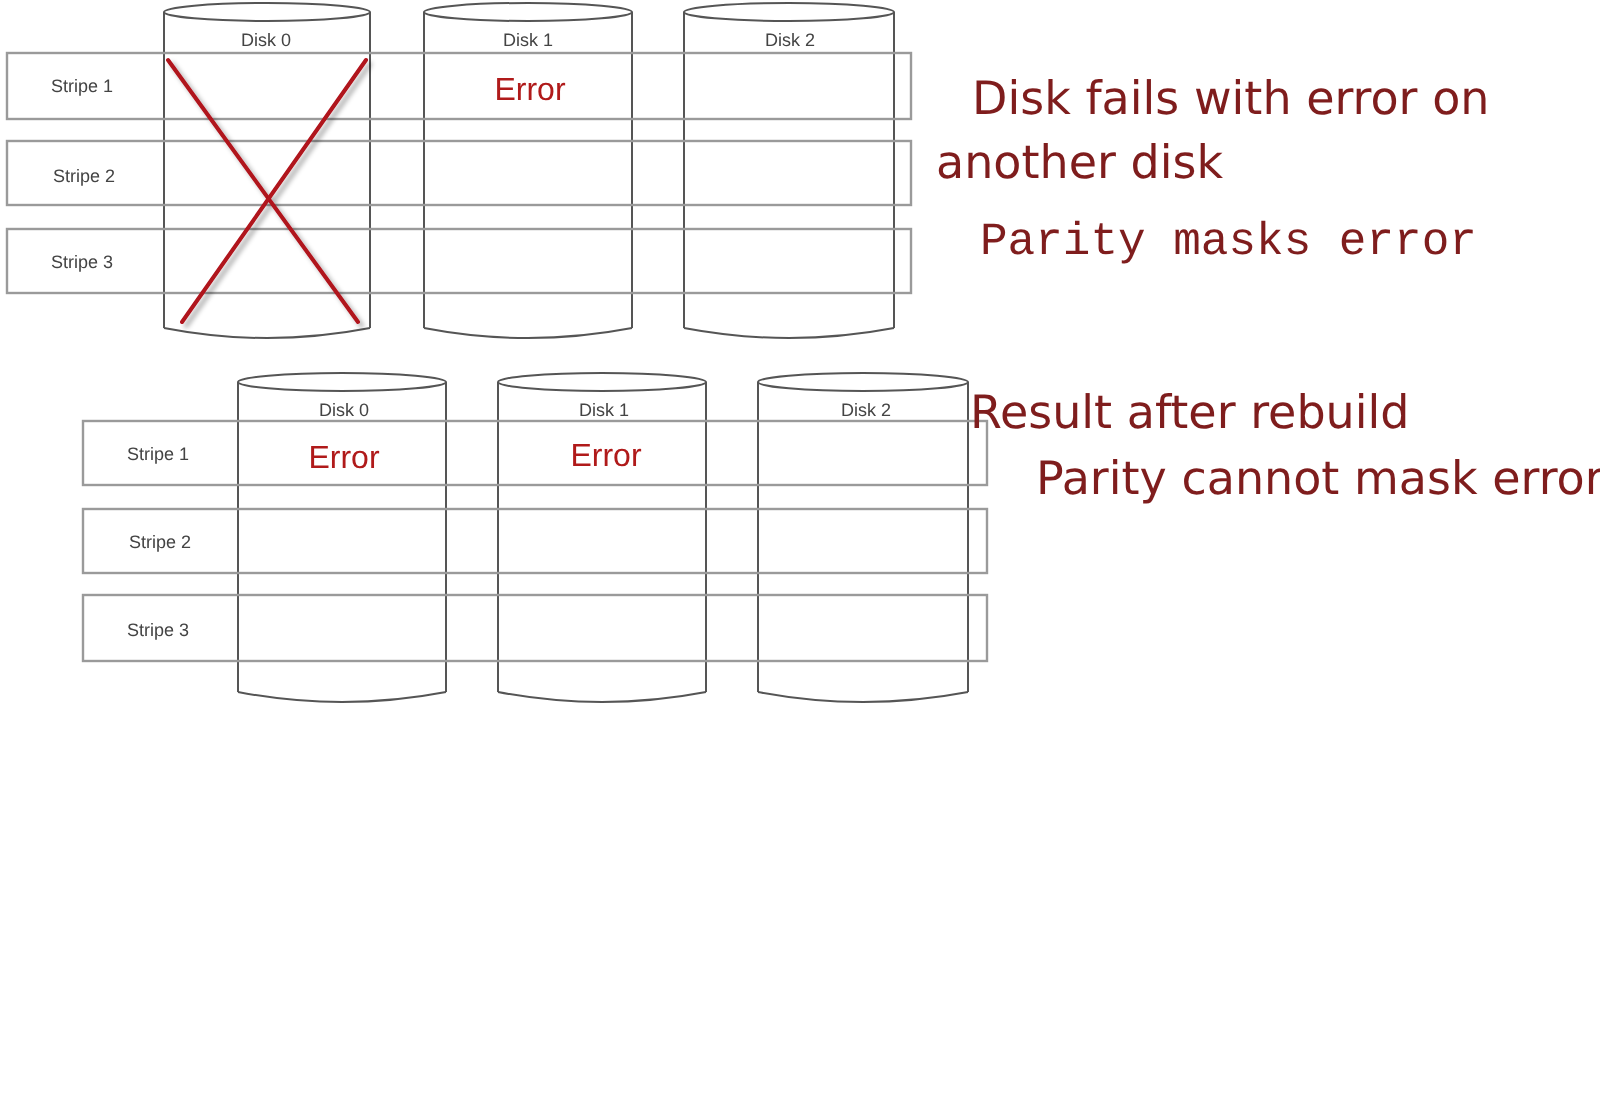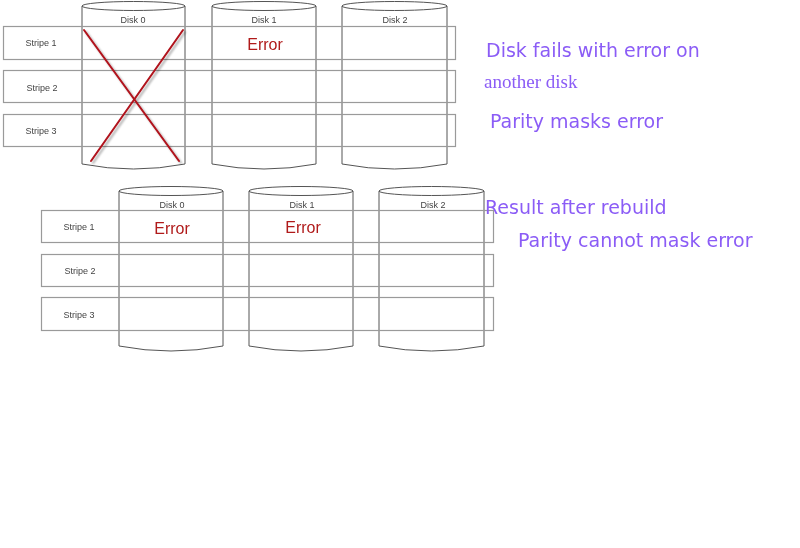--- a/index.html
+++ b/index.html
@@ -18,22 +18,22 @@
       position: absolute;
       left: 0;
       top: 0;
     }
     svg text {
       font-family: "Liberation Sans", sans-serif;
     }
     .caption {
       position: absolute;
       font-family: "DejaVu Sans", sans-serif;
-      color: #8b5cf6;
-      font-size: 19px;
+      color: #7f1d1d;
+      font-size: 23px;
       line-height: 26px;
       white-space: nowrap;
     }
   </style>
 </head>
 <body>
 
 <svg class="diagram" width="800" height="548" viewBox="0 0 800 548" xmlns="http://www.w3.org/2000/svg">
   <defs>
     <filter id="shadow" x="-20%" y="-20%" width="140%" height="140%">
@@ -127,17 +127,17 @@
 
   <text x="79" y="230" font-size="9" fill="#444444" text-anchor="middle">Stripe 1</text>
   <text x="80" y="274" font-size="9" fill="#444444" text-anchor="middle">Stripe 2</text>
   <text x="79" y="318" font-size="9" fill="#444444" text-anchor="middle">Stripe 3</text>
 
   <text x="172" y="234" font-size="16" fill="#b01a1a" text-anchor="middle">Error</text>
   <text x="303" y="233" font-size="16" fill="#b01a1a" text-anchor="middle">Error</text>
 </svg>
 
 <div class="caption" style="left:486px; top:37px;">Disk fails with error on</div>
-<div class="caption" style="left:484px; top:69px;font-family:Liberation Serif, serif;">another disk</div>
-<div class="caption" style="left:490px; top:108px;">Parity masks error</div>
+<div class="caption" style="left:468px; top:69px;">another disk</div>
+<div class="caption" style="left:490px; top:108px;font-family:Liberation Mono, monospace;">Parity masks error</div>
 
 <div class="caption" style="left:485px; top:194px;">Result after rebuild</div>
 <div class="caption" style="left:518px; top:227px;text-align:right;">Parity cannot mask error</div>
 
 </body></html>

